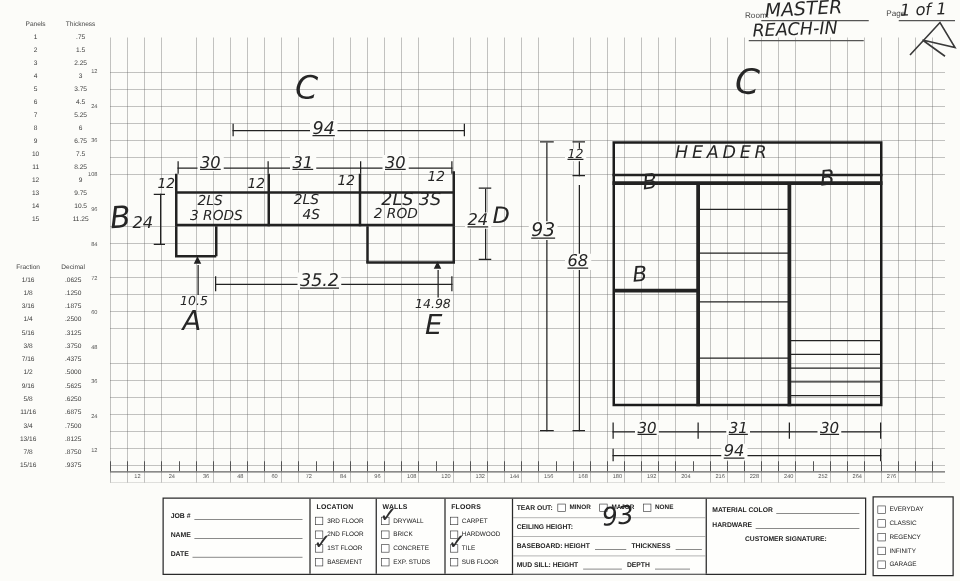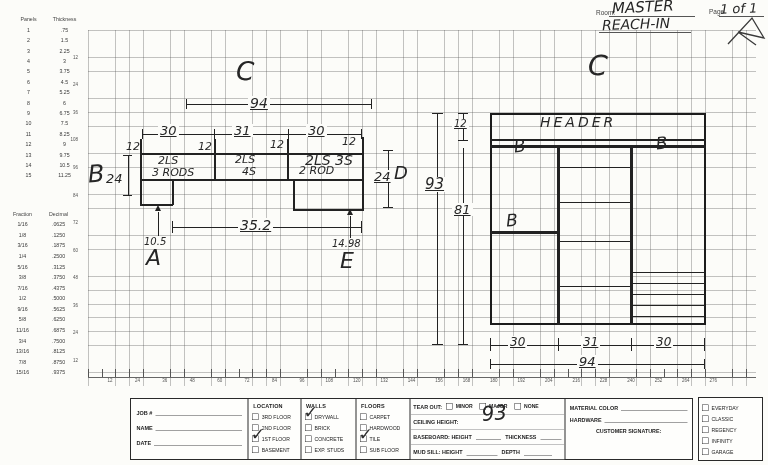--- a/index.html
+++ b/index.html
@@ -324,21 +324,21 @@
   <i class="ln" style="left:437px;top:114px;width:1.2px;height:231px"></i>
   <i class="ln" style="left:432px;top:113px;width:11px;height:1.2px"></i>
   <i class="ln" style="left:432px;top:344px;width:11px;height:1.2px"></i>
   <span class="hw bg" style="left:423px;top:177px;font-size:15px;">93</span>
   <i class="ln" style="left:463px;top:114px;width:1.1px;height:27px"></i>
   <i class="ln" style="left:458px;top:113px;width:10px;height:1.1px"></i>
   <i class="ln" style="left:458px;top:140px;width:10px;height:1.1px"></i>
   <span class="hw bg" style="left:452px;top:119px;font-size:10px;">12</span>
   <i class="ln" style="left:463px;top:148px;width:1.1px;height:197px"></i>
   <i class="ln" style="left:458px;top:344px;width:10px;height:1.1px"></i>
-  <span class="hw bg" style="left:452px;top:203px;font-size:13px;">81</span>
+  <span class="hw bg" style="left:452px;top:203px;font-size:13px;">68</span>
 
   <span class="hw" style="left:588px;top:52px;font-size:28px;transform:rotate(3deg);">C</span>
   <div class="box" style="left:490px;top:113px;width:216px;height:212px;"></div>
   <i class="ln" style="left:490px;top:139px;width:216px;height:1.6px"></i>
   <i class="ln" style="left:490px;top:145px;width:216px;height:3px"></i>
   <span class="hw" style="left:540px;top:115px;font-size:14px;letter-spacing:3px;">HEADER</span>
   <i class="ln" style="left:557px;top:147px;width:2.5px;height:178px"></i>
   <i class="ln" style="left:630px;top:147px;width:2.5px;height:178px"></i>
   <span class="hw" style="left:514px;top:138px;font-size:17px;transform:rotate(-6deg);">B</span>
   <span class="hw" style="left:656px;top:135px;font-size:17px;transform:rotate(-6deg);">B</span>

